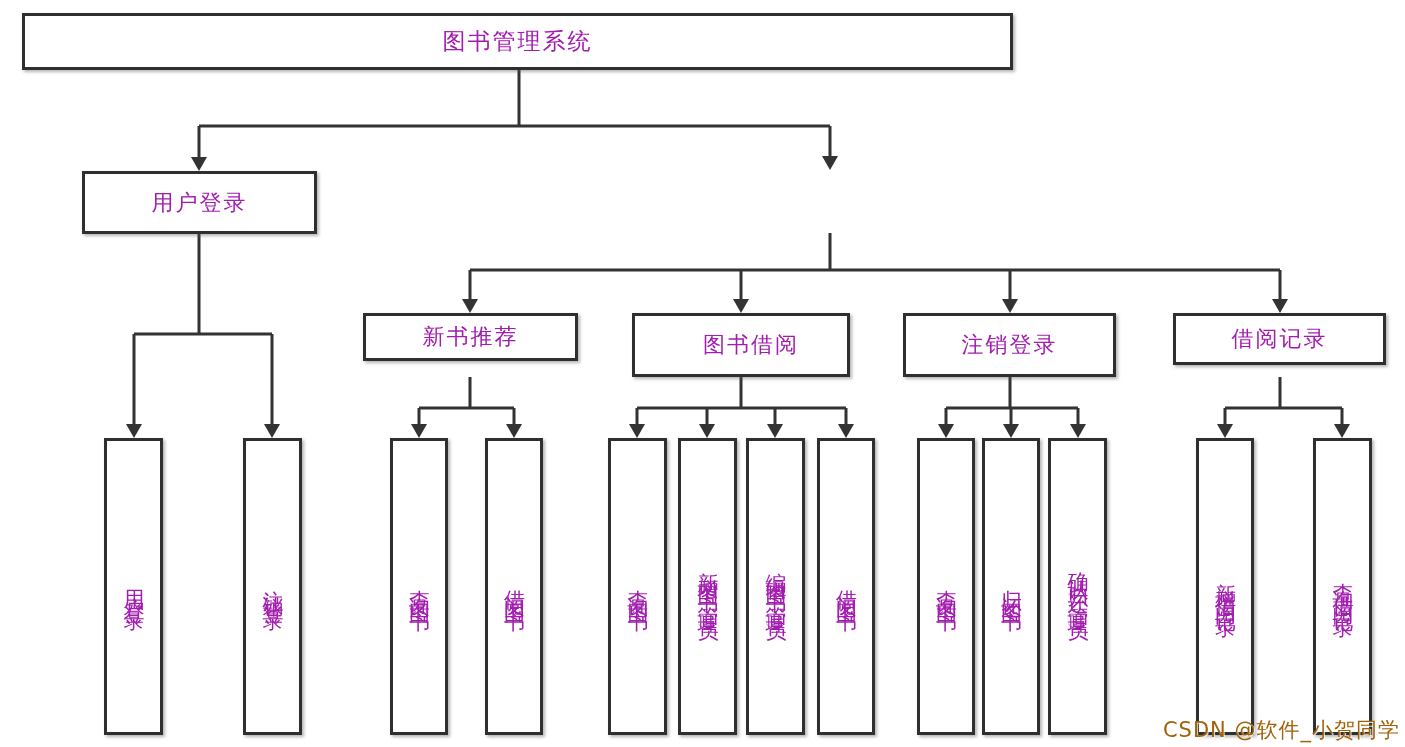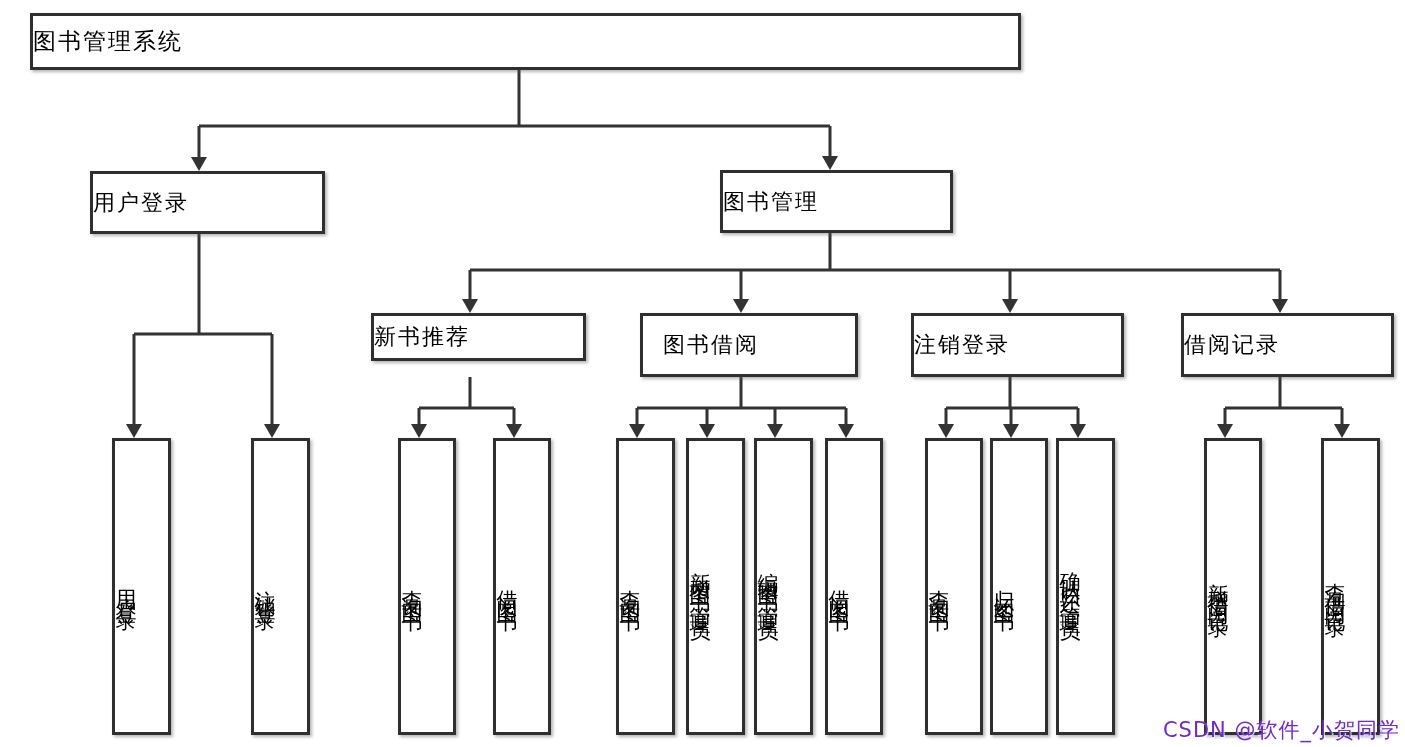--- a/index.html
+++ b/index.html
@@ -18,24 +18,23 @@
     z-index: 1;
   }
   .node {
     position: absolute;
     box-sizing: border-box;
     background: #ffffff;
     border: 3px solid #2f2f2f;
     box-shadow: 2px 2px 3px rgba(90,90,90,0.45);
     display: flex;
     align-items: center;
-    justify-content: flex-start;
+    justify-content: center;
     z-index: 2;
-    color: #000000;
-    margin-left: 8px;
+    color: #a21caf;
   }
   .node.h .label {
     font-size: 22px;
     letter-spacing: 2px;
     white-space: nowrap;
   }
   .node.root .label { font-size: 23px; }
   .node.v .label {
     writing-mode: vertical-rl;
     text-orientation: mixed;
@@ -46,21 +45,21 @@
   }
   
   .n-root   { left: 22px;  top: 13px;  width: 991px; height: 57px; }
   
   .n-l2a    { left: 82px;  top: 171px; width: 235px; height: 63px; }
   .n-l2b    { left: 712px; top: 170px; width: 233px; height: 63px; }
   
   .n-l3a    { left: 363px;  top: 313px; width: 215px; height: 48px; }
   .n-l3b    { left: 632px;  top: 313px; width: 218px; height: 64px; padding-left: 20px; }
   .n-l3c    { left: 903px;  top: 313px; width: 213px; height: 64px; }
-  .n-l3d    { left: 1173px; top: 313px; width: 213px; height: 64px; }
+  .n-l3d    { left: 1173px; top: 313px; width: 213px; height: 52px; }
   
   .leaf { top: 438px; height: 297px; }
   .n-f1  { left: 104px;  width: 59px; }
   .n-f2  { left: 243px;  width: 59px; }
   .n-f3  { left: 390px;  width: 58px; }
   .n-f4  { left: 485px;  width: 58px; }
   .n-f5  { left: 608px;  width: 59px; }
   .n-f6  { left: 678px;  width: 59px; }
   .n-f7  { left: 746px;  width: 59px; }
   .n-f8  { left: 817px;  width: 58px; }
@@ -68,21 +67,21 @@
   .n-f10 { left: 982px;  width: 58px; }
   .n-f11 { left: 1048px; width: 59px; }
   .n-f12 { left: 1196px; width: 58px; }
   .n-f13 { left: 1313px; width: 59px; }
   .watermark {
     position: absolute;
     right: 5px;
     bottom: 3px;
     z-index: 3;
     font-size: 21px;
-    color: #6d28d9;
+    color: #a16207;
     letter-spacing: 1px;
     text-shadow: 1px 1px 0 rgba(255,255,255,0.8);
     white-space: nowrap;
   }
 </style>
 </head>
 <body>
 
 <div id="canvas">
 
@@ -121,23 +120,20 @@
     <polygon points="1217,424 1233,424 1225,438" fill="#333333"></polygon>
     <polygon points="1334,424 1350,424 1342,438" fill="#333333"></polygon>
   </svg>
 
   <div class="node h root n-root">
     <span class="label">图书管理系统</span>
   </div>
 
   <div class="node h n-l2a">
     <span class="label">用户登录</span>
-  </div>
-  <div class="node h n-l2b">
-    <span class="label">图书管理</span>
   </div>
 
   <div class="node h n-l3a">
     <span class="label">新书推荐</span>
   </div>
   <div class="node h n-l3b">
     <span class="label">图书借阅</span>
   </div>
   <div class="node h n-l3c">
     <span class="label">注销登录</span>

